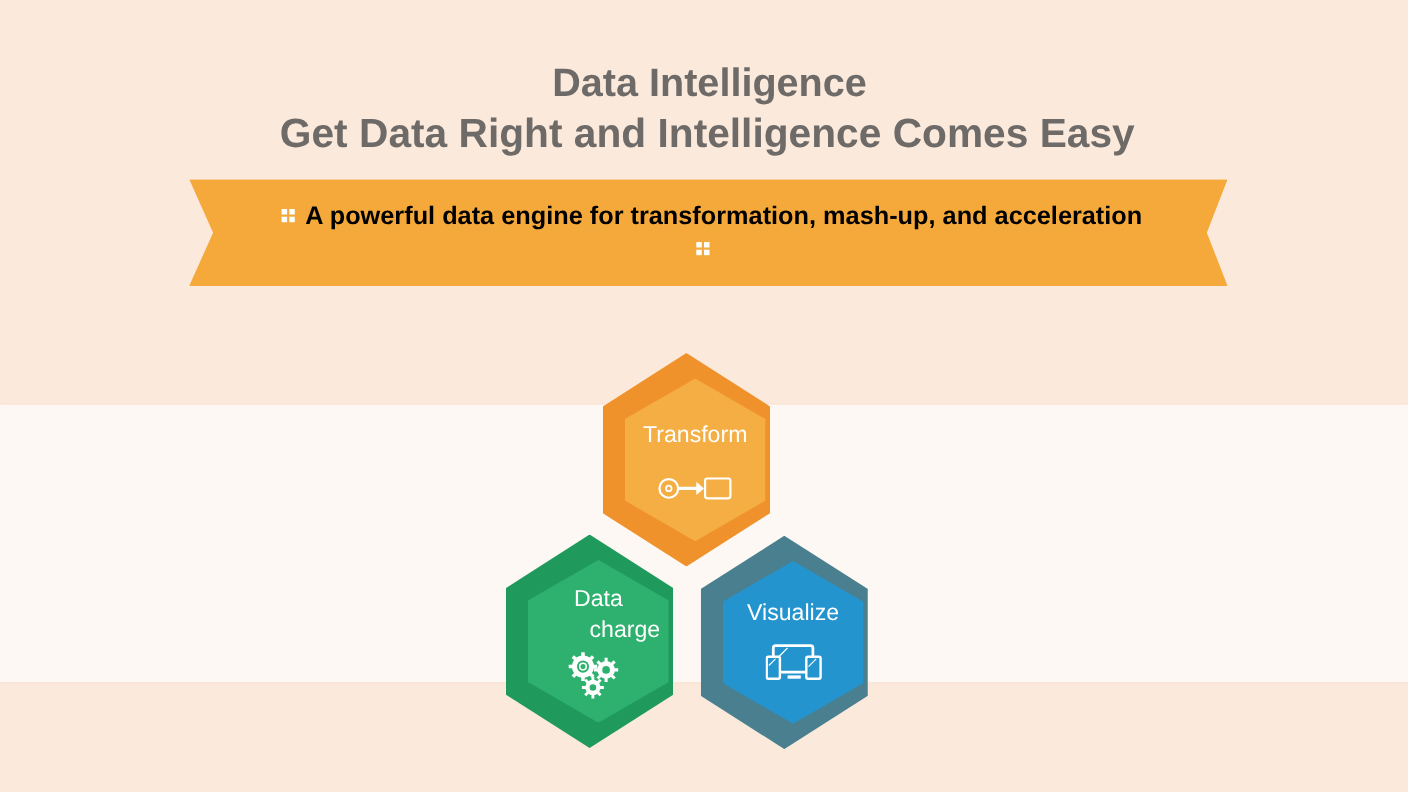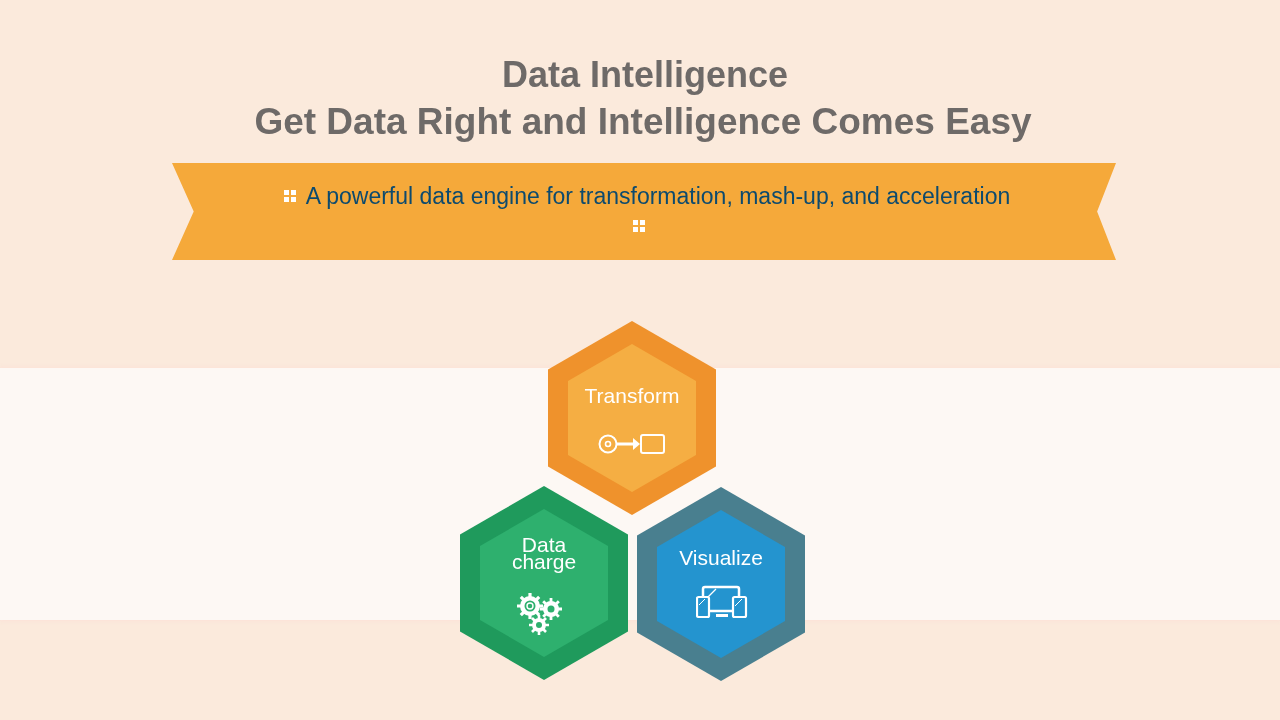--- a/index.html
+++ b/index.html
@@ -19,36 +19,36 @@
   }
   .title.l1 { top: 54px; font-size: 36px; line-height: 42px; left: 5px; }
   .title.l2 { top: 101px; font-size: 37px; line-height: 42px; left: 3px; }
   .banner {
     position: absolute; left: 172px; top: 163px; width: 944px; height: 97px;
     background: #f5a93a;
     clip-path: polygon(0 0, 100% 0, 98% 50%, 100% 100%, 0 100%, 2.3% 50%);
   }
   .banner-line {
     position: absolute; left: 0; width: 944px; text-align: center;
-    color: #0c4a6e; font-size: 23px; line-height: 28px; white-space: nowrap;
+    color: #000000; font-size: 23px; line-height: 28px; white-space: nowrap; font-weight: bold;
   }
   .banner-line.b1 { top: 19px; left: 3px; }
   .banner-line.b2 { top: 49px; left: 0px; }
   .bullet {
     display: inline-block; width: 12px; height: 12px; margin-right: 10px;
     vertical-align: 2px; position: relative;
   }
   .bullet i { position: absolute; width: 5px; height: 5px; background: #fff; }
   .bullet i:nth-child(1){ left:0; top:0; }
   .bullet i:nth-child(2){ left:7px; top:0; }
   .bullet i:nth-child(3){ left:0; top:7px; }
   .bullet i:nth-child(4){ left:7px; top:7px; }
 
   .hex {
-    position: absolute; width: 168px; height: 194px;
+    position: absolute; width: 152px; height: 194px;
     clip-path: polygon(50% 0, 100% 25%, 100% 75%, 50% 100%, 0 75%, 0 25%);
   }
   .hex .inner {
     position: absolute; left: 20px; top: 23px; width: 128px; height: 148px;
     clip-path: polygon(50% 0, 100% 25%, 100% 75%, 50% 100%, 0 75%, 0 25%);
   }
   .hex .label {
     position: absolute; left: 0; width: 168px; text-align: center;
     color: #ffffff; font-size: 21px; line-height: 28px;
   }
@@ -86,21 +86,21 @@
     <circle cx="10" cy="13" r="2.5" fill="none" stroke="#fff" stroke-width="1.6"></circle>
     <line x1="19" y1="13" x2="36" y2="13" stroke="#fff" stroke-width="3"></line>
     <polygon points="35,7 42,13 35,19" fill="#fff"></polygon>
     <rect x="43" y="4" width="23" height="18" rx="2" fill="none" stroke="#fff" stroke-width="2"></rect>
   </svg>
 </div>
 
 <div class="hex" id="hex-supercharge">
   <div class="inner"></div>
   <div class="label" style="top:45px;">Data</div>
-  <div class="label" style="top:62px;">charge</div>
+  <div class="label" style="top:73px;padding-left:24px;">charge</div>
   <svg style="left:56px;top:106px;" width="48" height="44" viewBox="0 0 48 44">
     <g fill="#fff">
       <circle cx="14" cy="14" r="10"></circle>
       <g stroke="#fff" stroke-width="3.2">
         <line x1="14" y1="1" x2="14" y2="27"></line>
           <line x1="1" y1="14" x2="27" y2="14"></line>
         <line x1="4.8" y1="4.8" x2="23.2" y2="23.2"></line>
           <line x1="23.2" y1="4.8" x2="4.8" y2="23.2"></line>
       </g>
       <circle cx="35" cy="17" r="8"></circle>

